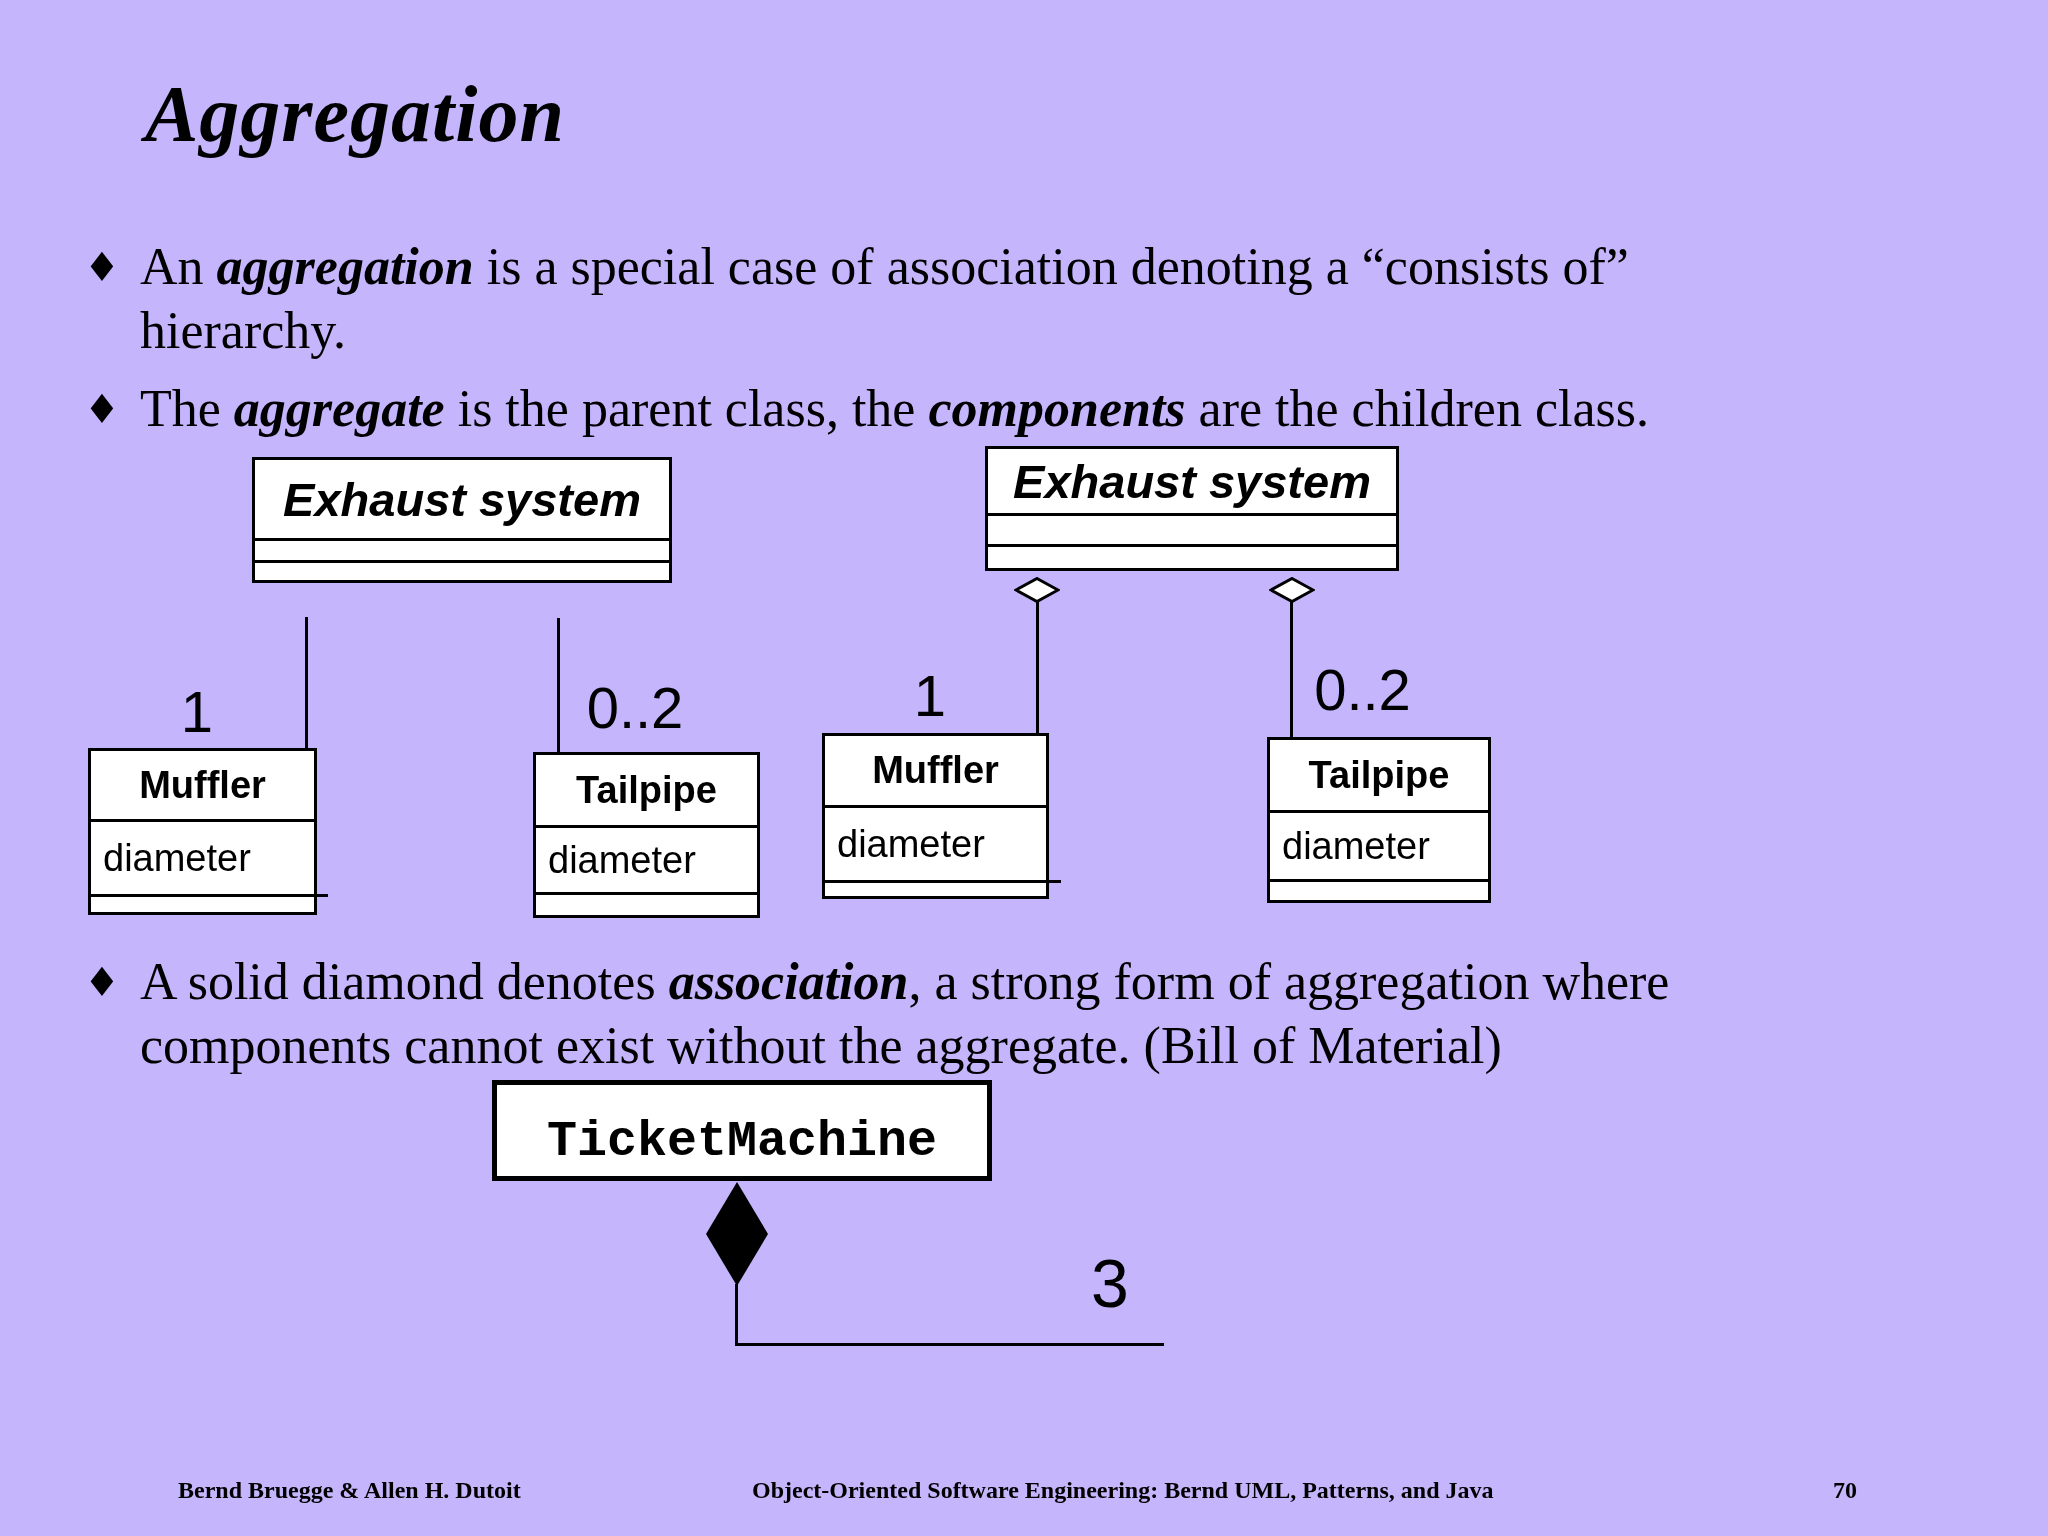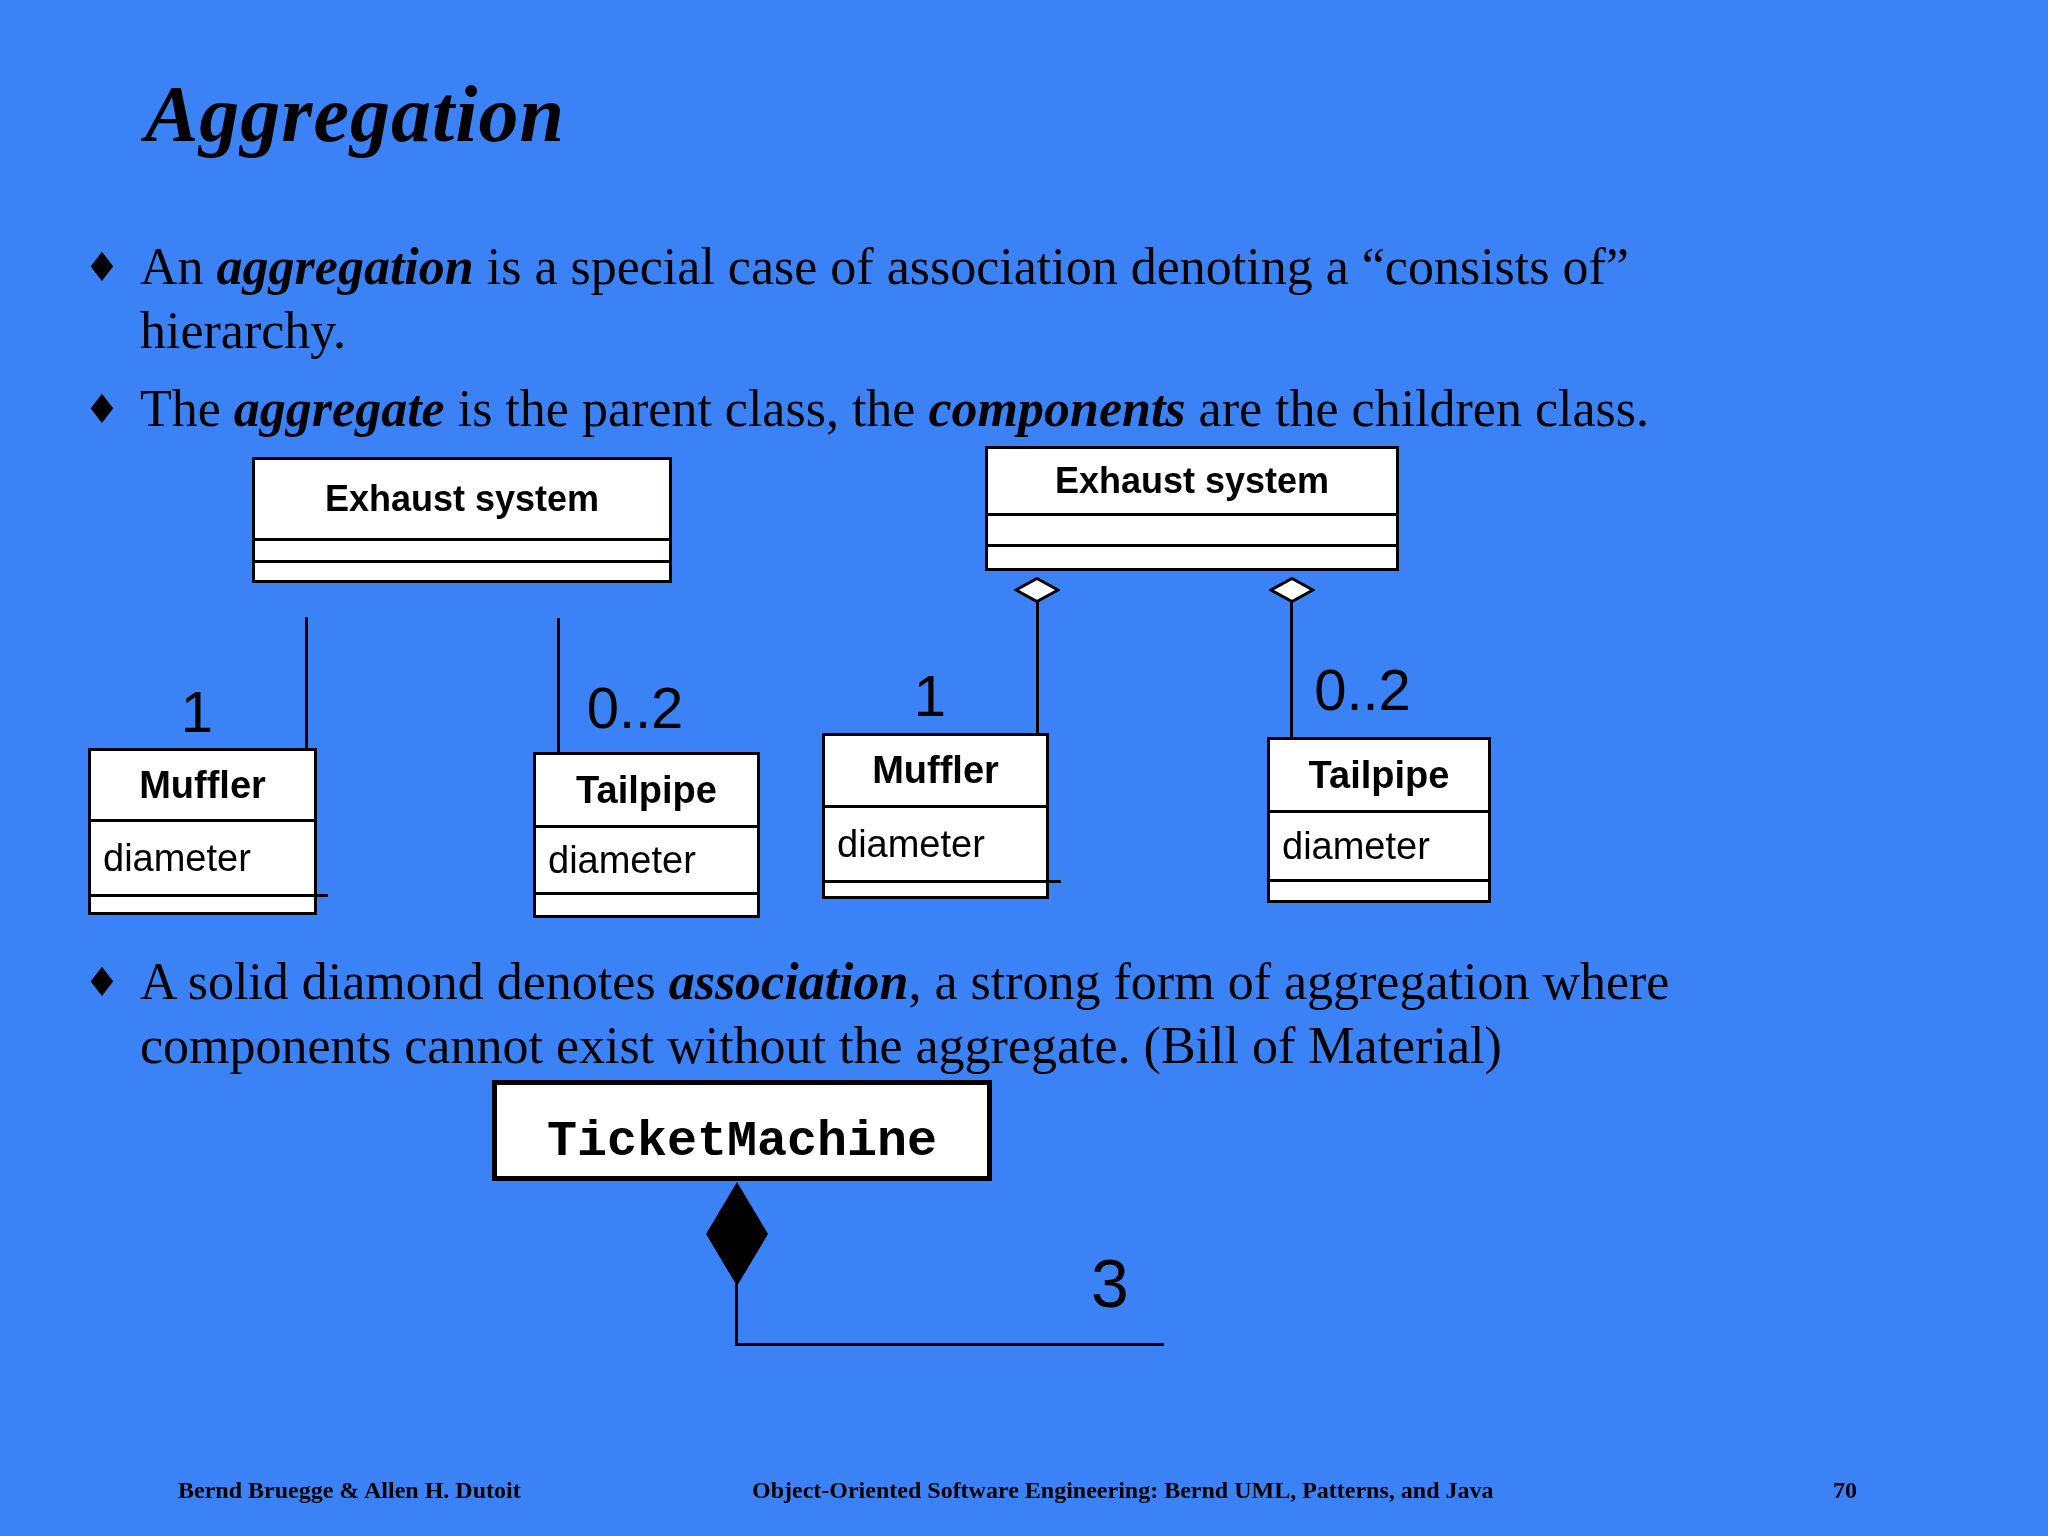--- a/index.html
+++ b/index.html
@@ -1,28 +1,28 @@
 <!DOCTYPE html>
 <html><head>
 <meta charset="utf-8">
 <style>
   html,body{margin:0;padding:0;background:#fff;}
-  .slide{position:relative;width:2048px;height:1536px;background:#3b82f6;overflow:hidden;
+  .slide{position:relative;width:2048px;height:1536px;background:#c4b5fd;overflow:hidden;
          font-family:"Liberation Serif",serif;color:#000;}
   .slide-title{position:absolute;left:145px;top:70px;
          font:italic bold 80px/1.1 "Liberation Serif",serif;letter-spacing:1px;}
   .bmark{position:absolute;left:84px;font:40px "DejaVu Sans",sans-serif;}
   .bline{position:absolute;left:140px;font:52px/64px "Liberation Serif",serif;white-space:nowrap;}
   .em{font-style:italic;font-weight:bold;}
   
   .uml-class{position:absolute;border:3px solid #000;background:#fff;
          display:flex;flex-direction:column;box-sizing:border-box;}
   .c-name{border-bottom:3px solid #000;display:flex;align-items:center;justify-content:center;
          font:bold 38px "Liberation Sans",sans-serif;box-sizing:content-box;}
-  .exh .c-name{font-size:36px;}
+  .exh .c-name{font-size:47px;font-style:italic;}
   .c-attr{border-bottom:3px solid #000;display:flex;align-items:center;
          font:38px "Liberation Sans",sans-serif;padding-left:12px;box-sizing:content-box;}
   .c-ops{flex:1;}
   .assoc-line{position:absolute;width:3px;background:#000;}
   .hline{position:absolute;height:3px;background:#000;}
   .mult{position:absolute;font:58px "Liberation Sans",sans-serif;text-align:center;}
   .dia{position:absolute;}
   .mono-class{position:absolute;border:5px solid #000;background:#fff;box-sizing:border-box;
          display:flex;align-items:flex-end;justify-content:center;
          font:bold 50px "Liberation Mono",monospace;padding-bottom:6px;}

